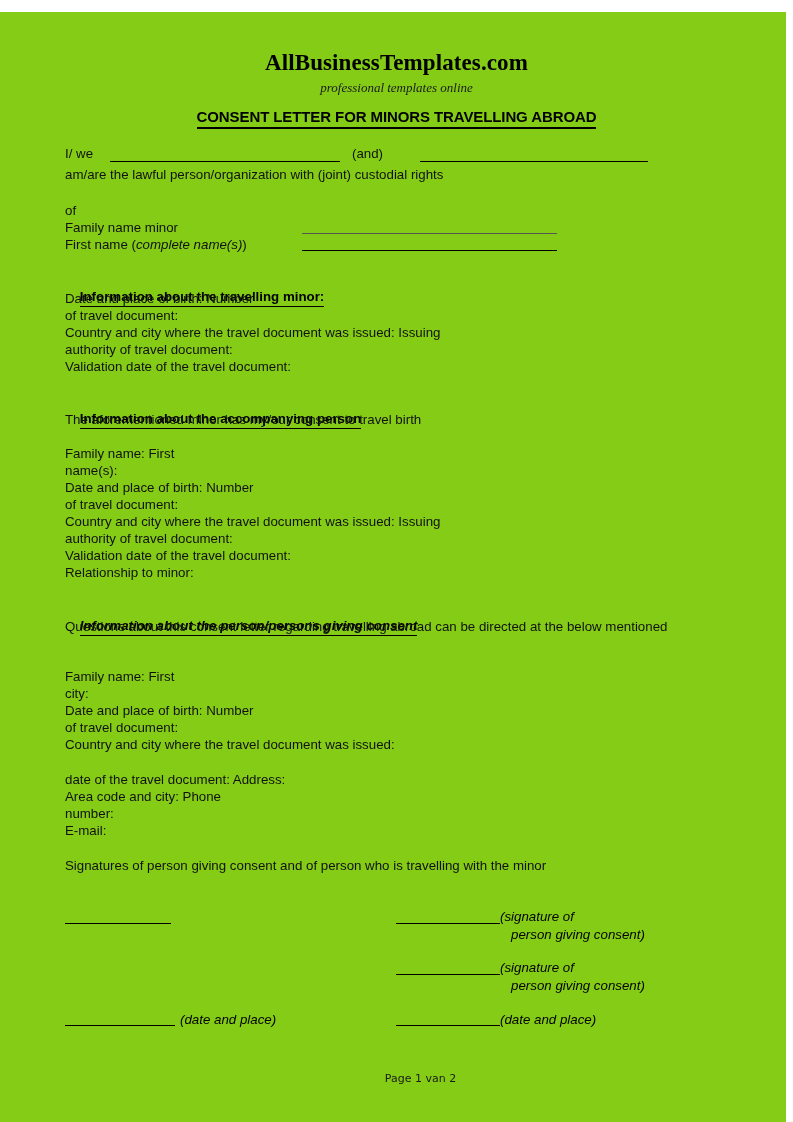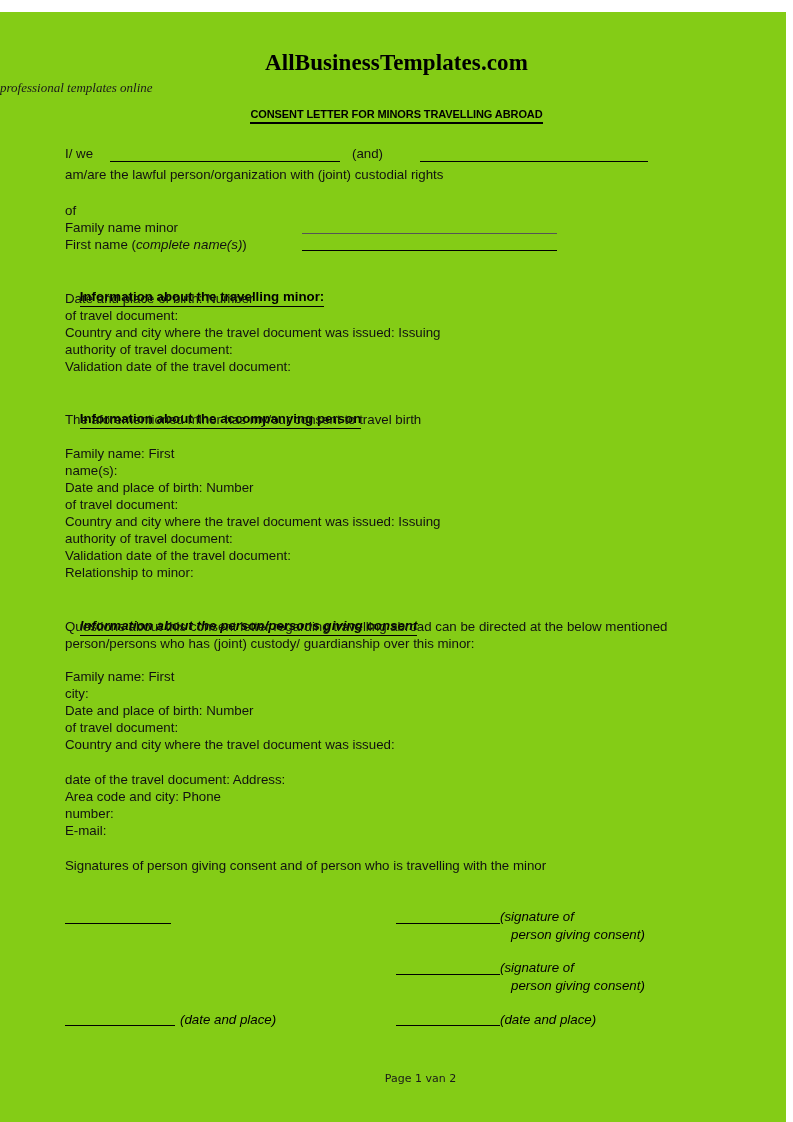--- a/index.html
+++ b/index.html
@@ -29,33 +29,34 @@
     font-size: 23px;
     font-weight: bold;
     letter-spacing: 0.1px;
     color: #000;
   }
   .tagline {
     position: absolute;
     top: 68px;
     left: 0;
     width: 793px;
+    text-align: center;
     font-family: "Liberation Serif", serif;
     font-style: italic;
     font-size: 13px;
     color: #1a1a1a;
   }
   .doc-title {
     position: absolute;
     top: 96px;
     left: 0;
     width: 793px;
     text-align: center;
     font-family: "Liberation Sans", sans-serif;
-    font-size: 11px;
+    font-size: 15px;
     font-weight: bold;
     letter-spacing: -0.1px;
   }
   .doc-title span {
     border-bottom: 2px solid #000;
     padding-bottom: 2px;
     display: inline-block;
   }
 
   
@@ -158,21 +159,20 @@
   <div class="txt" style="top:484px; left:65px;">of travel document:</div>
   <div class="txt" style="top:501px; left:65px;">Country and city where the travel document was issued: Issuing</div>
   <div class="txt" style="top:518px; left:65px;">authority of travel document:</div>
   <div class="txt" style="top:535px; left:65px;">Validation date of the travel document:</div>
   <div class="txt" style="top:552px; left:65px;">Relationship to minor:</div>
 
   <div class="sec-head" style="top:588px; left:65px;font-style:italic;">
     <span>Information about the person/persons giving consent</span>
   </div>
   <div class="txt" style="top:606px; left:65px;">Questions about this consent letter regarding travelling abroad can be directed at the below mentioned</div>
-  <div class="txt" style="top:623px; left:65px;">person/persons who has (joint) custody/ guardianship over this minor:</div>
 
   <div class="txt" style="top:656px; left:65px;">Family name: First</div>
   <div class="txt" style="top:673px; left:65px;">city:</div>
   <div class="txt" style="top:690px; left:65px;">Date and place of birth: Number</div>
   <div class="txt" style="top:707px; left:65px;">of travel document:</div>
   <div class="txt" style="top:724px; left:65px;">Country and city where the travel document was issued:</div>
   <div class="txt" style="top:759px; left:65px;">date of the travel document: Address:</div>
   <div class="txt" style="top:776px; left:65px;">Area code and city: Phone</div>
   <div class="txt" style="top:793px; left:65px;">number:</div>
   <div class="txt" style="top:810px; left:65px;">E-mail:</div>

